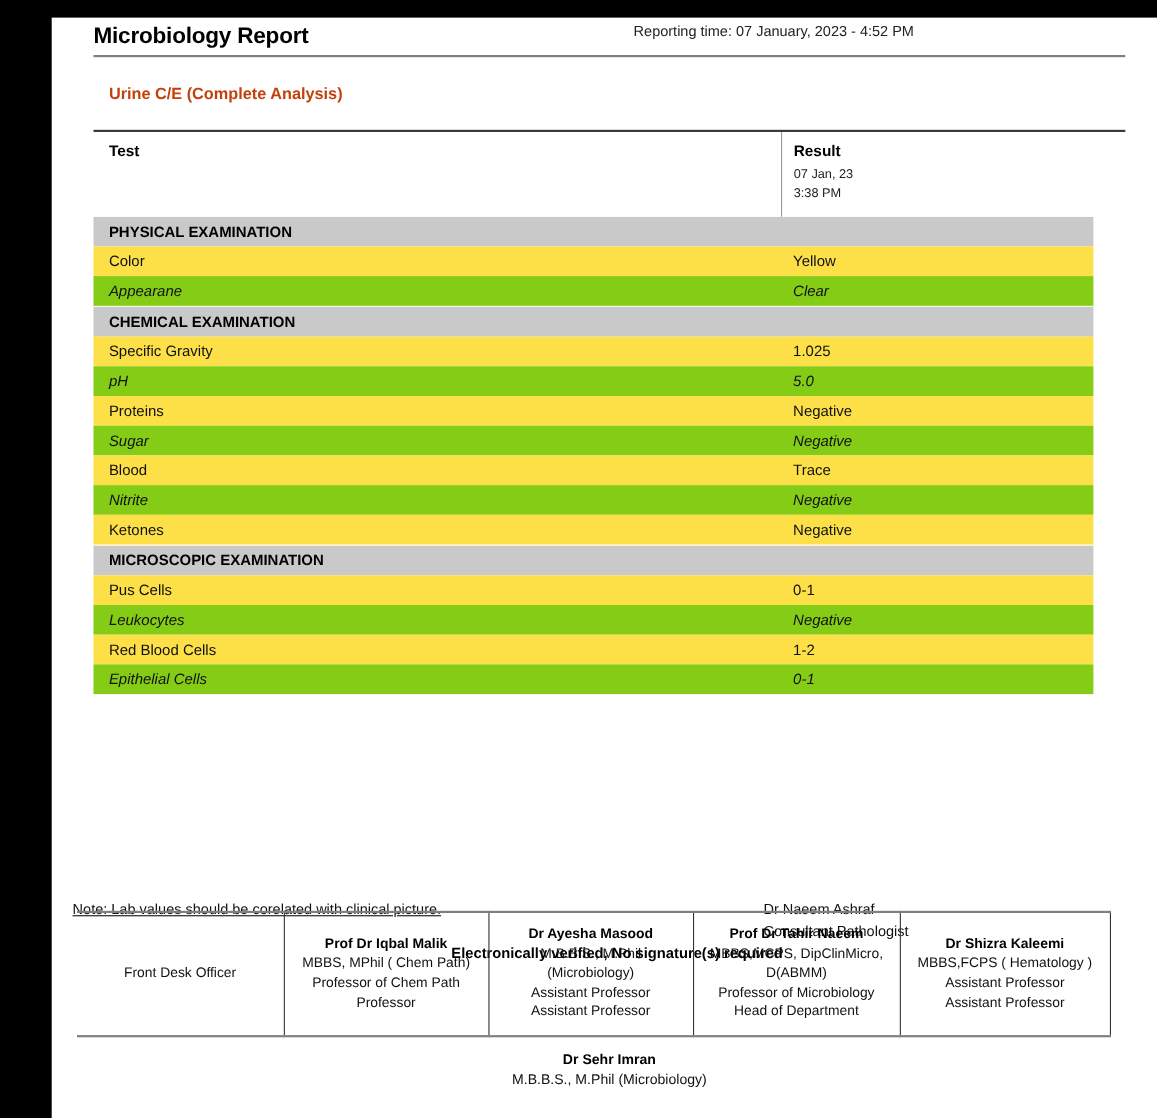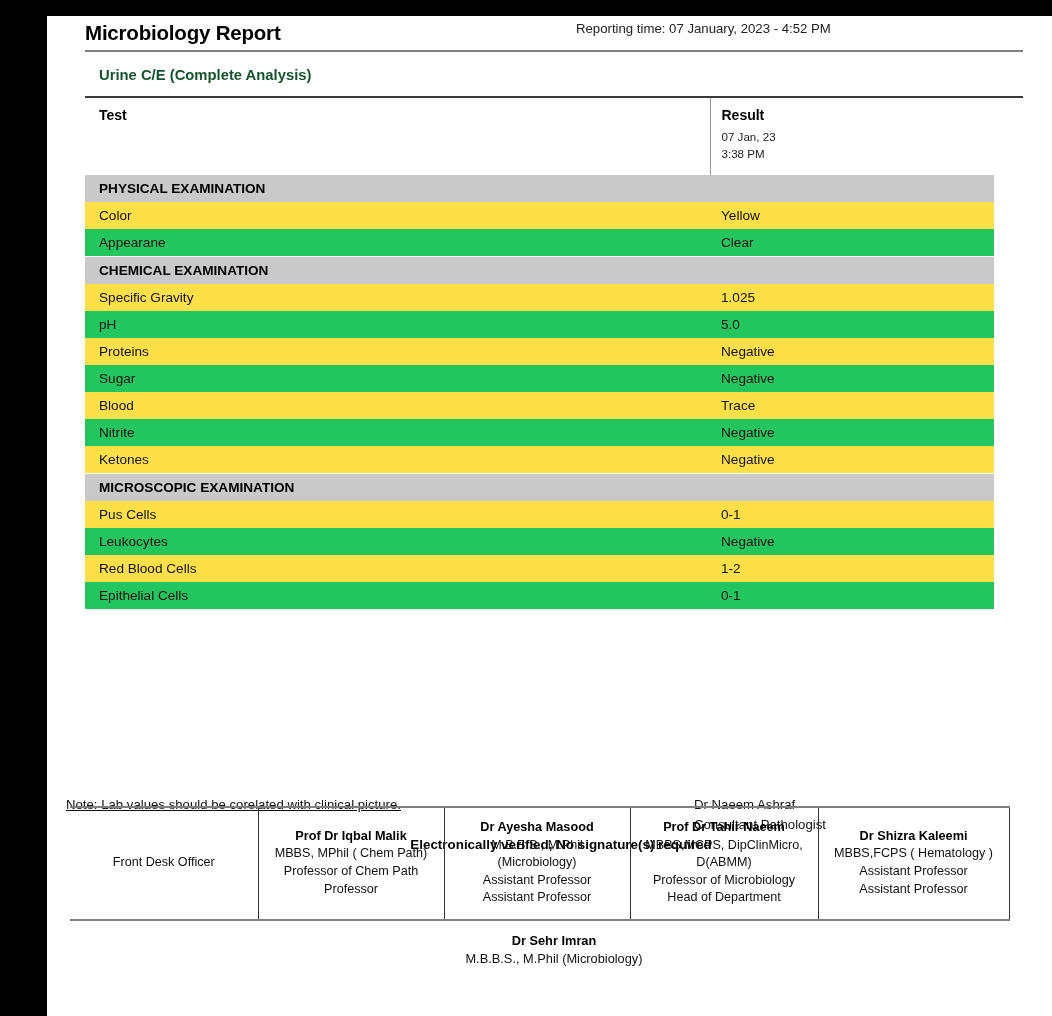--- a/index.html
+++ b/index.html
@@ -47,25 +47,25 @@
   .rule-thick {
     margin: 0 38px;
     border-top: 2px solid #808080;
   }
   .rule-dark {
     margin: 0 38px;
     border-top: 2px solid #3a3a3a;
   }
 
   .panel-title {
-    margin: 0 38px;
+    margin: 11px 38px;
     padding: 15px 14px 13px 14px;
     font-size: 14.8px;
     font-weight: bold;
-    color: #14532d;
+    color: #c2410c;
   }
 
   
   .results {
     margin: 0 38px;
     border-collapse: collapse;
     width: 909px;
     table-layout: fixed;
   }
   .results col.c-test   { width: 625px; }
@@ -93,21 +93,21 @@
     padding: 6px 0 6px 14px;
     border-top: 1px solid #ffffff;
   }
 
   tr.data-row td {
     font-size: 13.6px;
     color: #111;
     padding: 6px 0 6px 14px;
     background: #fde047;
   }
-  tr.data-row.alt td { background: #22c55e; }
+  tr.data-row.alt td { background: #84cc16; font-style: italic; }
   tr.data-row td.res-cell { padding-left: 11px; }
 
   
   .notes-area {
     position: relative;
     margin: 0 16px;
     height: 72px;
     padding-top: 188px;
   }
   .note-line {

